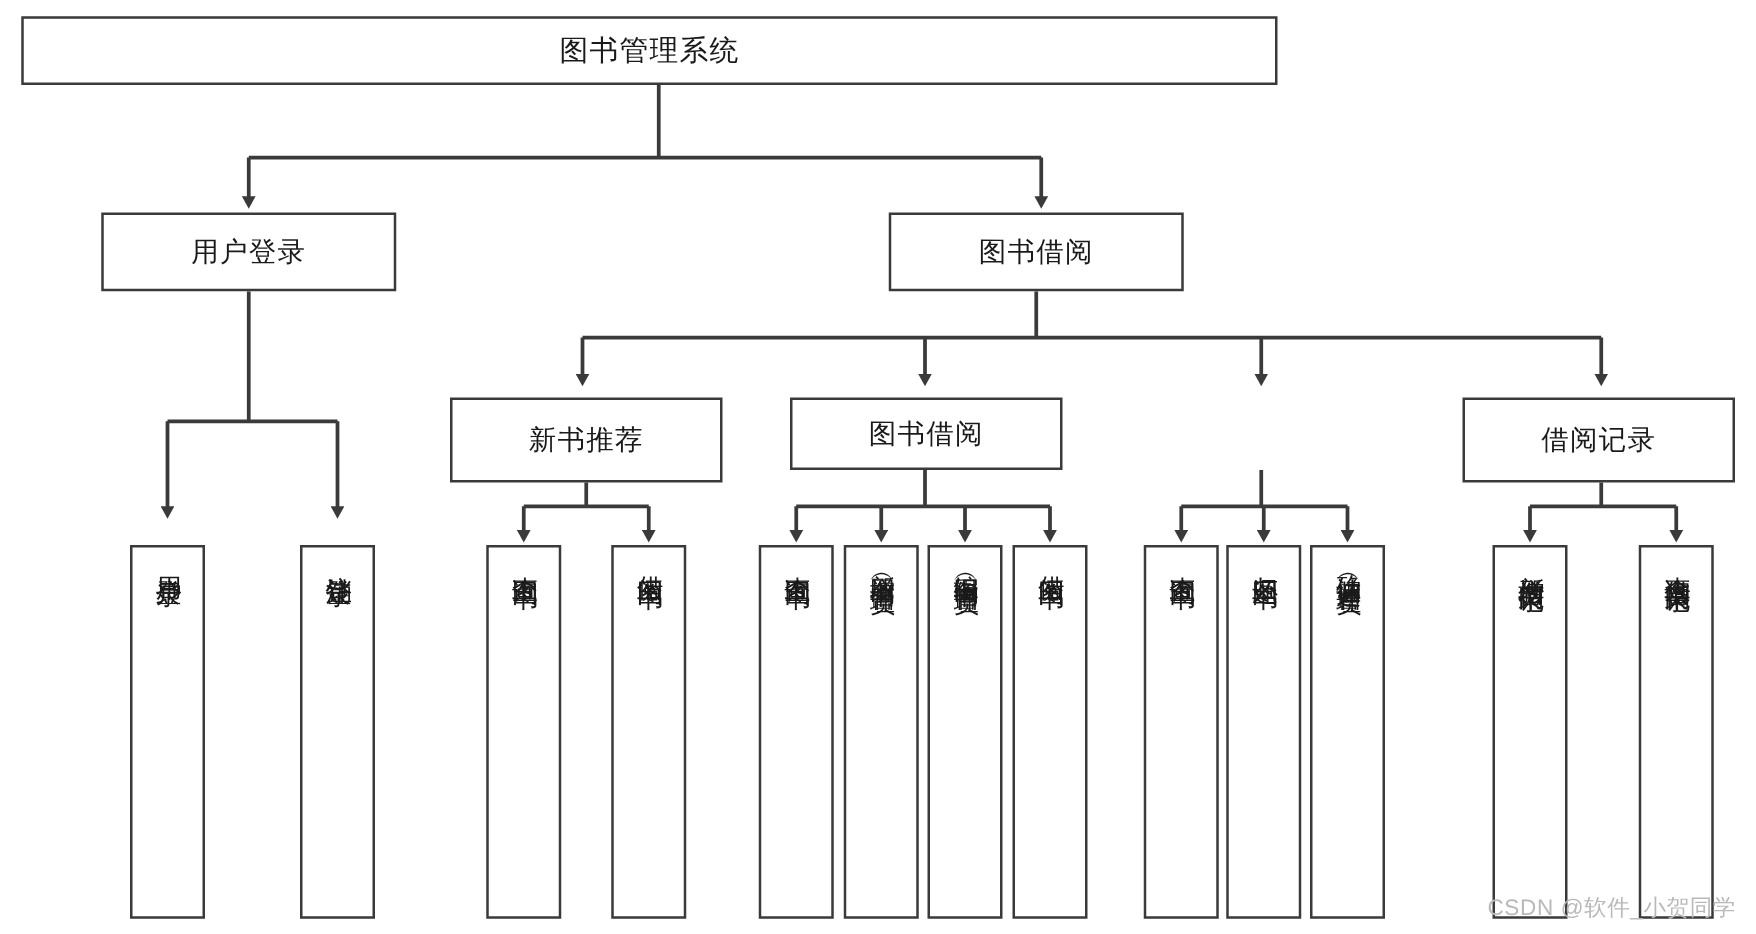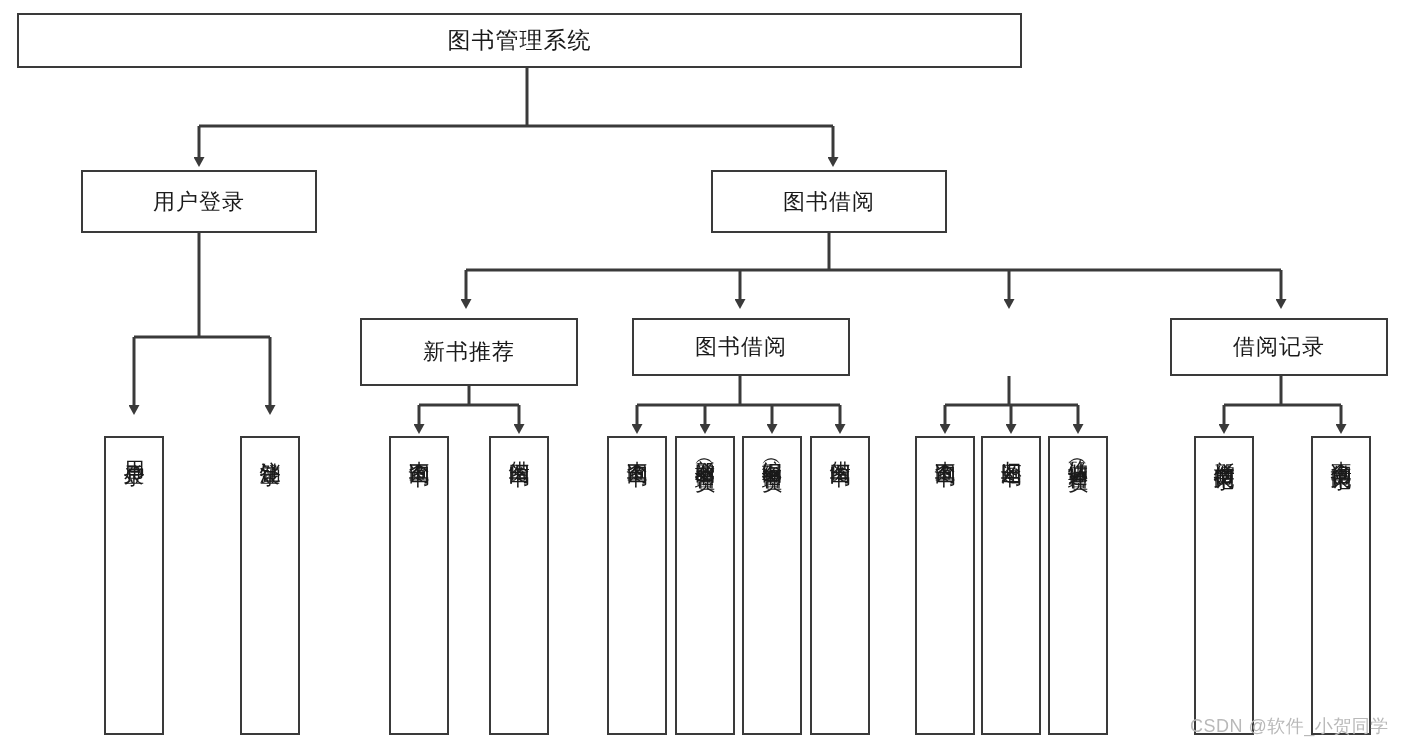--- a/index.html
+++ b/index.html
@@ -139,21 +139,21 @@
   <div class="node horiz" style="left:711px; top:170px; width:236px; height:63px;">
     <span class="label">图书借阅</span>
   </div>
 
   <div class="node horiz" style="left:360px; top:318px; width:218px; height:68px;">
     <span class="label">新书推荐</span>
   </div>
   <div class="node horiz" style="left:632px; top:318px; width:218px; height:58px;">
     <span class="label">图书借阅</span>
   </div>
-  <div class="node horiz" style="left:1170px; top:318px; width:218px; height:58px;">
+  <div class="node horiz" style="left:1170px; top:318px; width:218px; height:68px;">
     <span class="label">借阅记录</span>
   </div>
 
   <div class="node vert" style="left:104px; top:436px; width:60px; height:299px;">
     <span class="label">用户登录</span>
   </div>
   <div class="node vert" style="left:240px; top:436px; width:60px; height:299px;">
     <span class="label">注销登录</span>
   </div>
 

